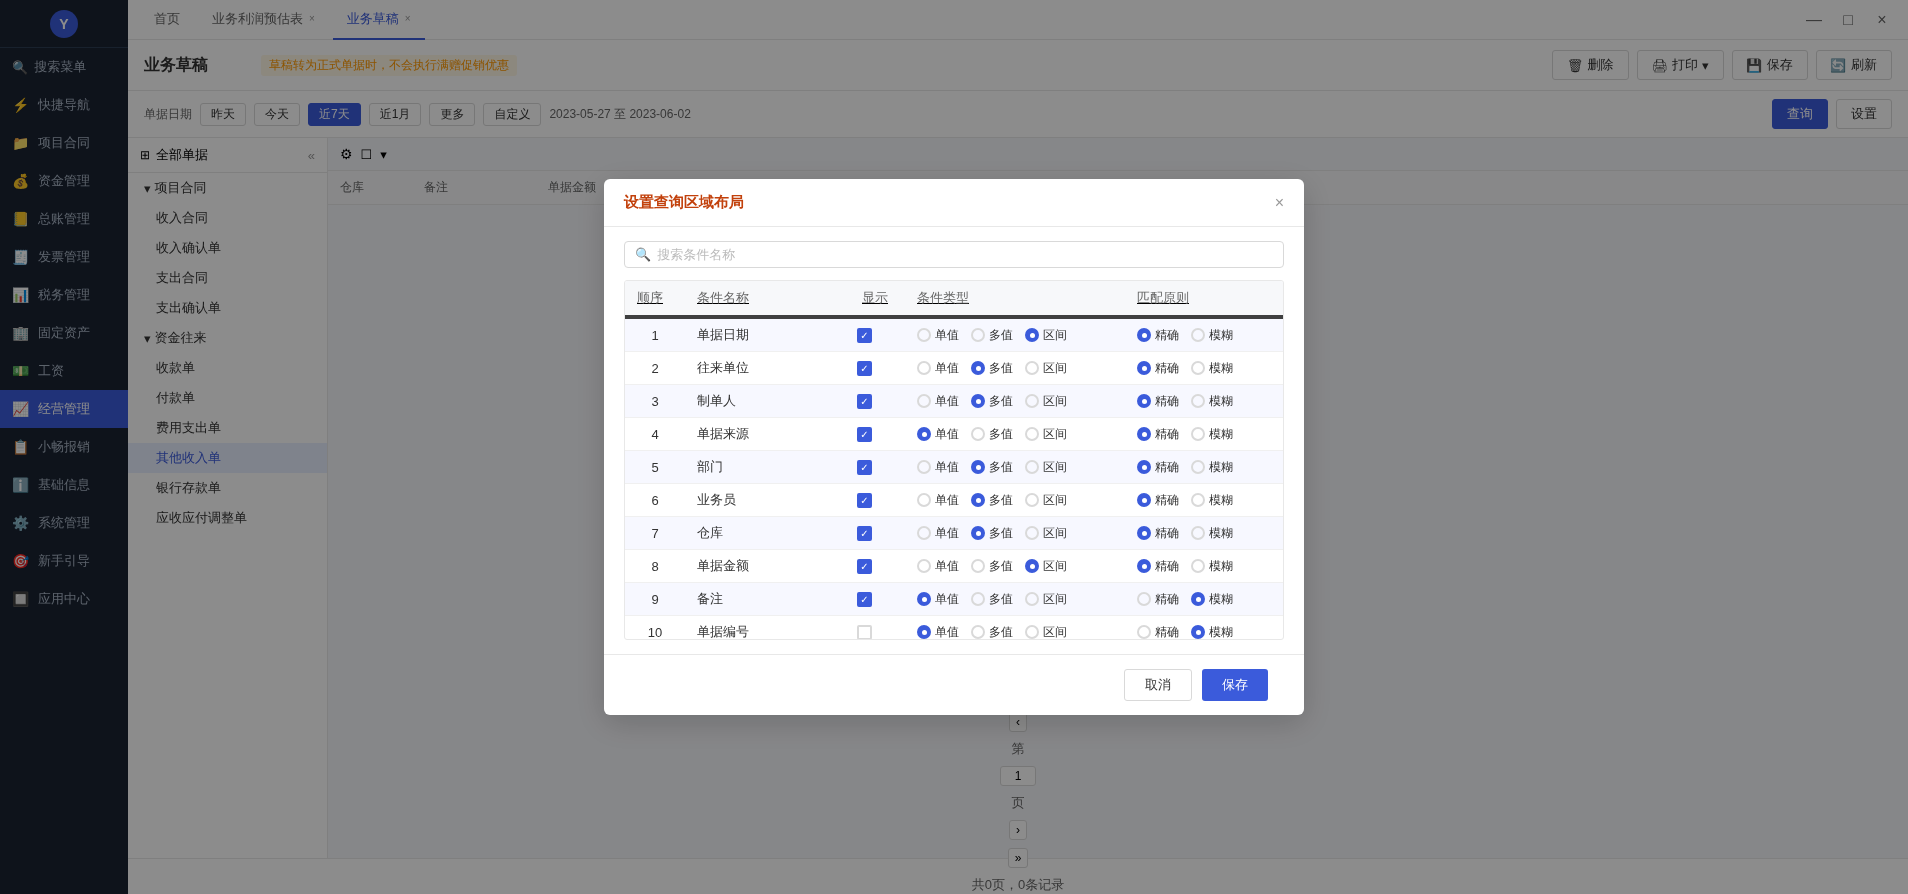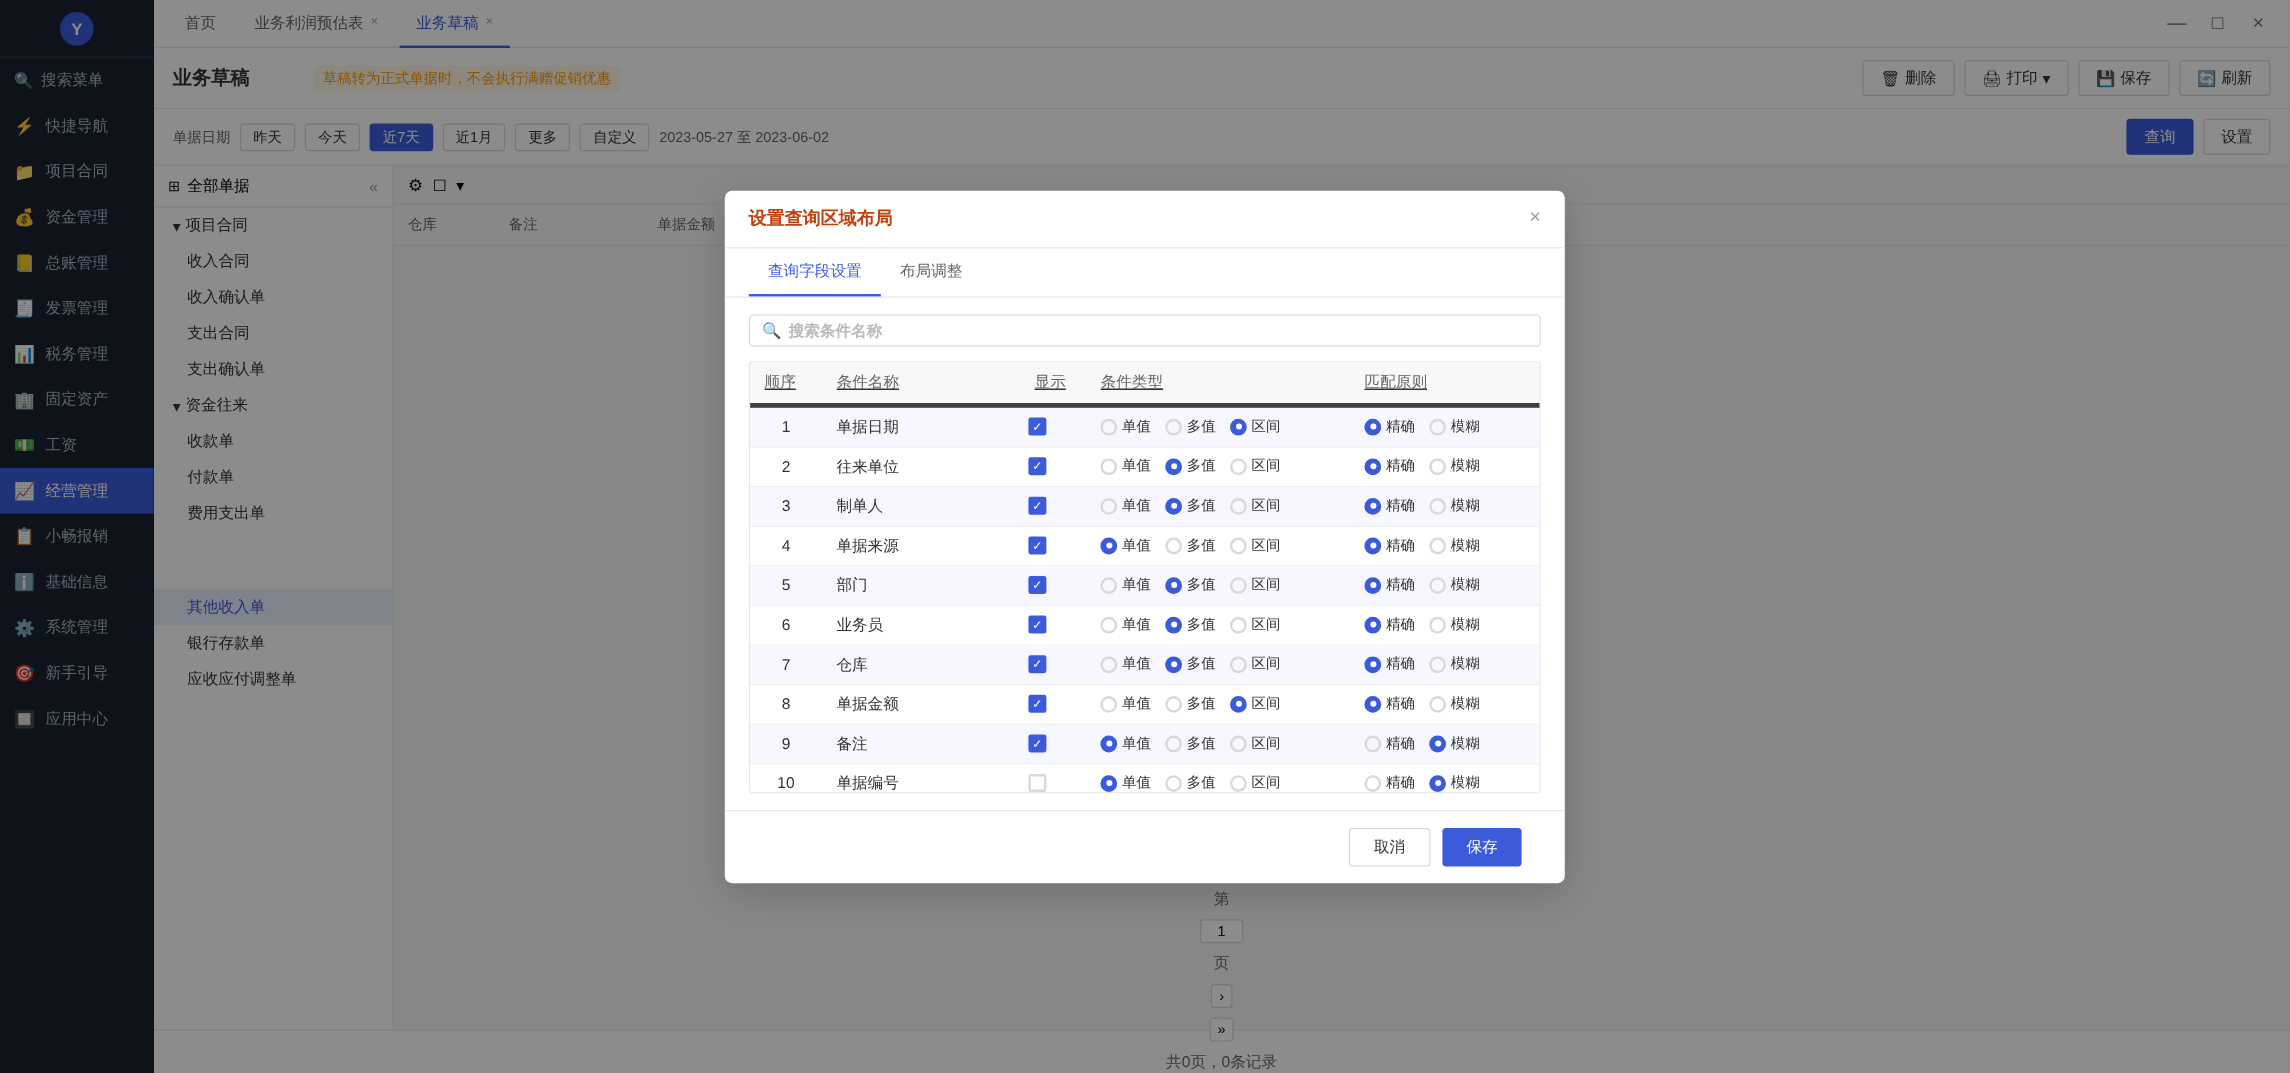--- a/index.html
+++ b/index.html
@@ -65,21 +65,21 @@
       width: 200px; border-right: 1px solid #e8e8e8; background: #fff; flex-shrink: 0;
     }
     .left-panel-header {
       padding: 8px 12px; display: flex; align-items: center; justify-content: space-between; border-bottom: 1px solid #e8e8e8; font-size: 13px; font-weight: 500;
     }
     .tree-item {
       padding: 6px 12px 6px 16px; font-size: 13px; color: #333; cursor: pointer; display: flex; align-items: center; gap: 4px;
     }
     .tree-item.active { background: #e8eeff; color: #3b5bdb; }
     .tree-item.child { padding-left: 28px; }
-    .tree-item.child.active { background: #e8eeff; color: #3b5bdb; margin-top: 48px; }
+    .tree-item.child.active { background: #e8eeff; color: #3b5bdb; }
     .right-panel { flex: 1; overflow: auto; }
 
     
     .overlay {
       position: fixed; left: 0; top: 0; right: 0; bottom: 0; background: rgba(0,0,0,0.45); z-index: 100; display: flex; align-items: center; justify-content: center;
     }
 
     
     .dialog {
       background: #fff; border-radius: 6px; width: 700px; max-height: 680px; display: flex; flex-direction: column; box-shadow: 0 8px 32px rgba(0,0,0,0.18);
@@ -93,21 +93,21 @@
       display: flex; border-bottom: 1px solid #e8e8e8; padding: 0 20px;
     }
     .dialog-tab {
       padding: 10px 16px; font-size: 13px; cursor: pointer; color: #666; border-bottom: 2px solid transparent;
     }
     .dialog-tab.active { color: #3b5bdb; border-bottom: 2px solid #3b5bdb; font-weight: 500; }
     .dialog-body { padding: 14px 20px; flex: 1; overflow: hidden; display: flex; flex-direction: column; }
     .search-bar {
       display: flex; align-items: center; border: 1px solid #d9d9d9; border-radius: 4px; padding: 5px 10px; gap: 6px; margin-bottom: 12px;
     }
-    .search-bar input { border: none; outline: none; font-size: 13px; flex: 1; color: #333; font-weight: bold; }
+    .search-bar input { border: none; outline: none; font-size: 13px; flex: 1; color: #333; }
     .search-bar input::placeholder { color: #bbb; }
 
     
     .settings-table { border: 1px solid #e8e8e8; border-radius: 3px; flex: 1; overflow-y: auto; }
     .settings-table-header {
       display: grid; grid-template-columns: 60px 160px 60px 220px 200px;
       background: #f7f8fa; border-bottom: 4px solid #404040; padding: 8px 0; text-decoration: underline;
     }
     .settings-table-header .col { padding: 0 12px; font-size: 13px; color: #666; font-weight: 500; }
     .settings-table-row {
@@ -370,28 +370,20 @@
 </div>
 
 <div class="overlay">
   <div class="dialog">
 
     <div class="dialog-header">
       <span class="dialog-title">设置查询区域布局</span>
       <span class="dialog-close">×</span>
     </div>
 
-    <div class="dialog-tabs">
-      <div class="dialog-tab active">
-        <span>查询字段设置</span>
-      </div>
-      <div class="dialog-tab">
-        <span>布局调整</span>
-      </div>
-    </div>
 
     <div class="dialog-body">
 
       <div class="search-bar">
         <span style="color:#bbb;">🔍</span>
         <input type="text" placeholder="搜索条件名称" style="">
       </div>
 
       <div class="settings-table">
 

